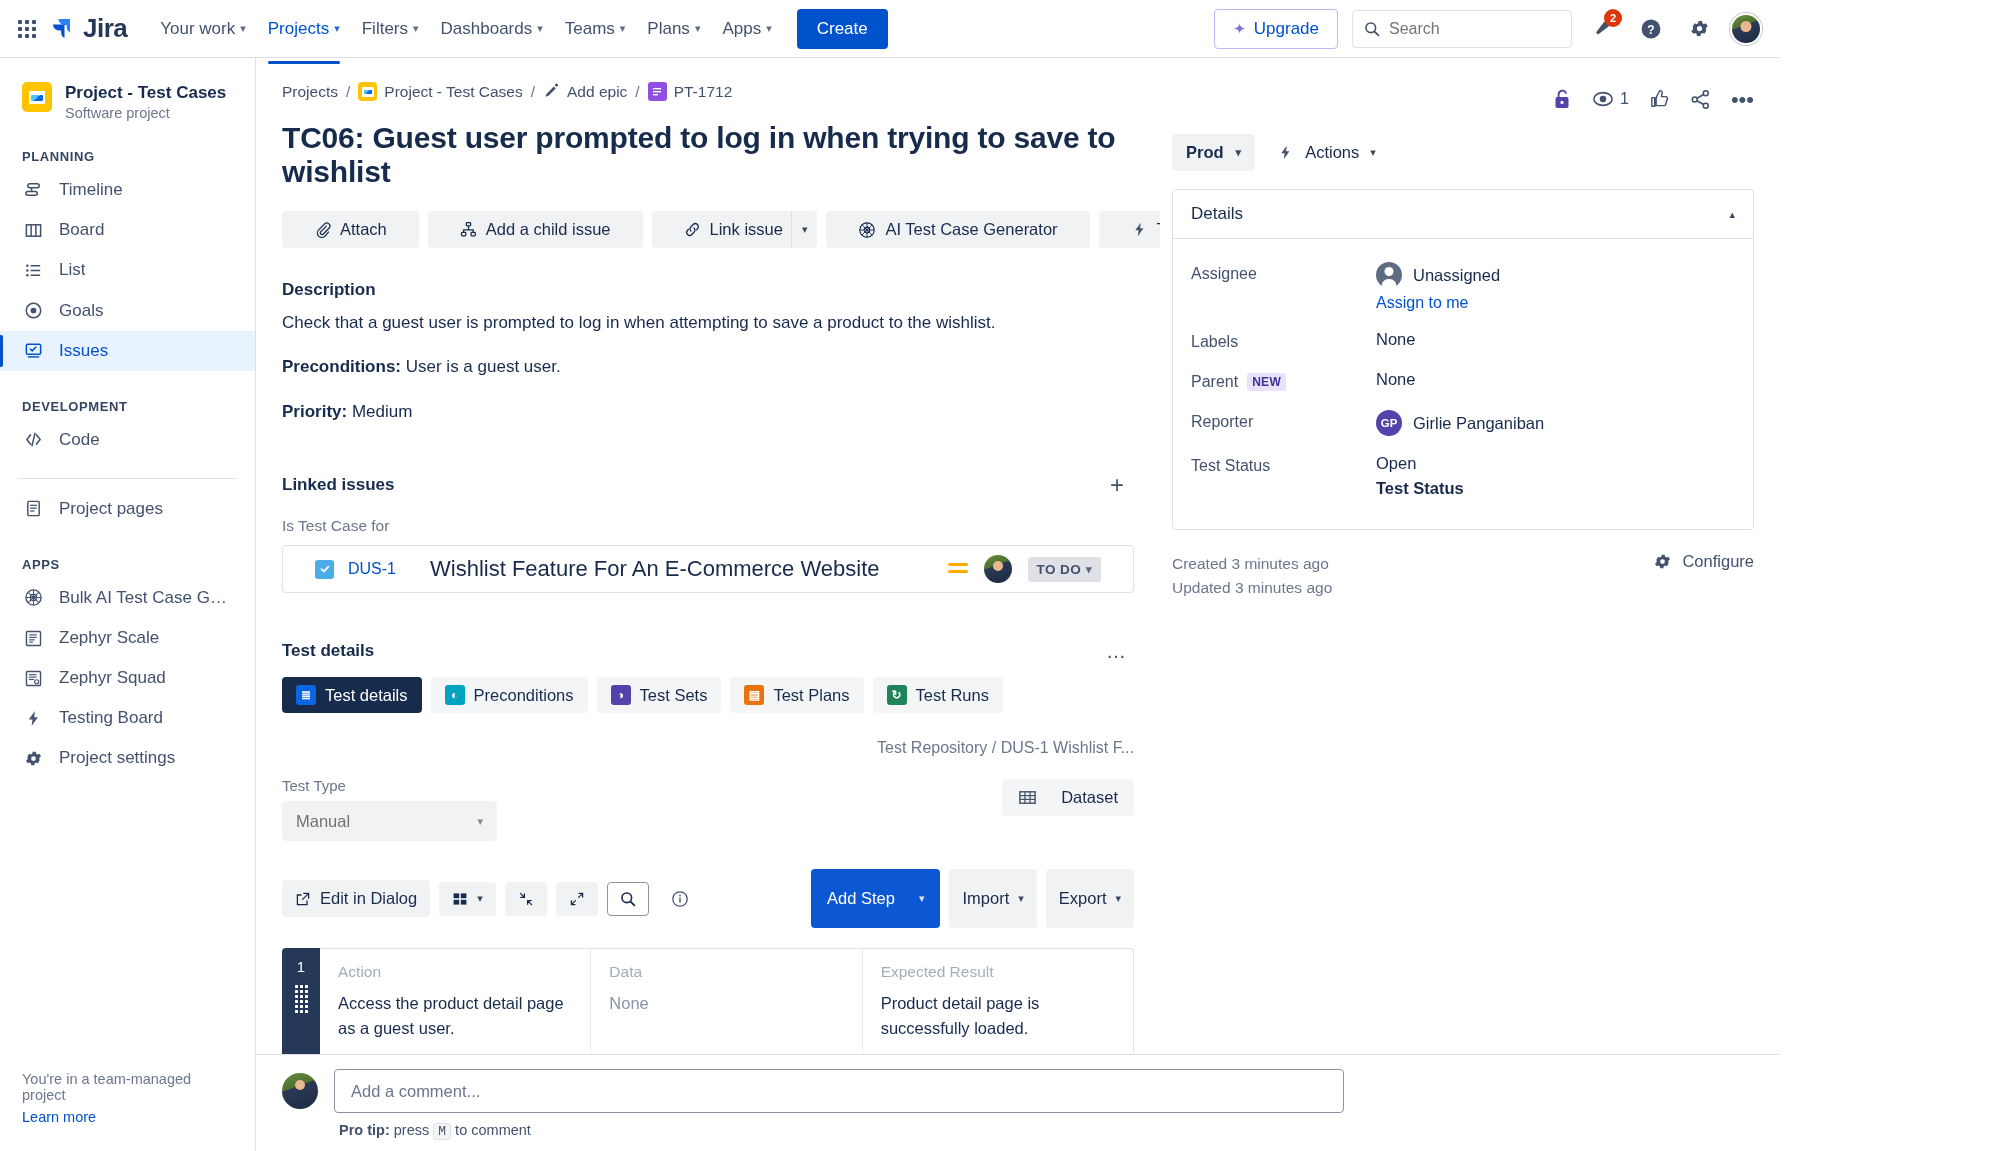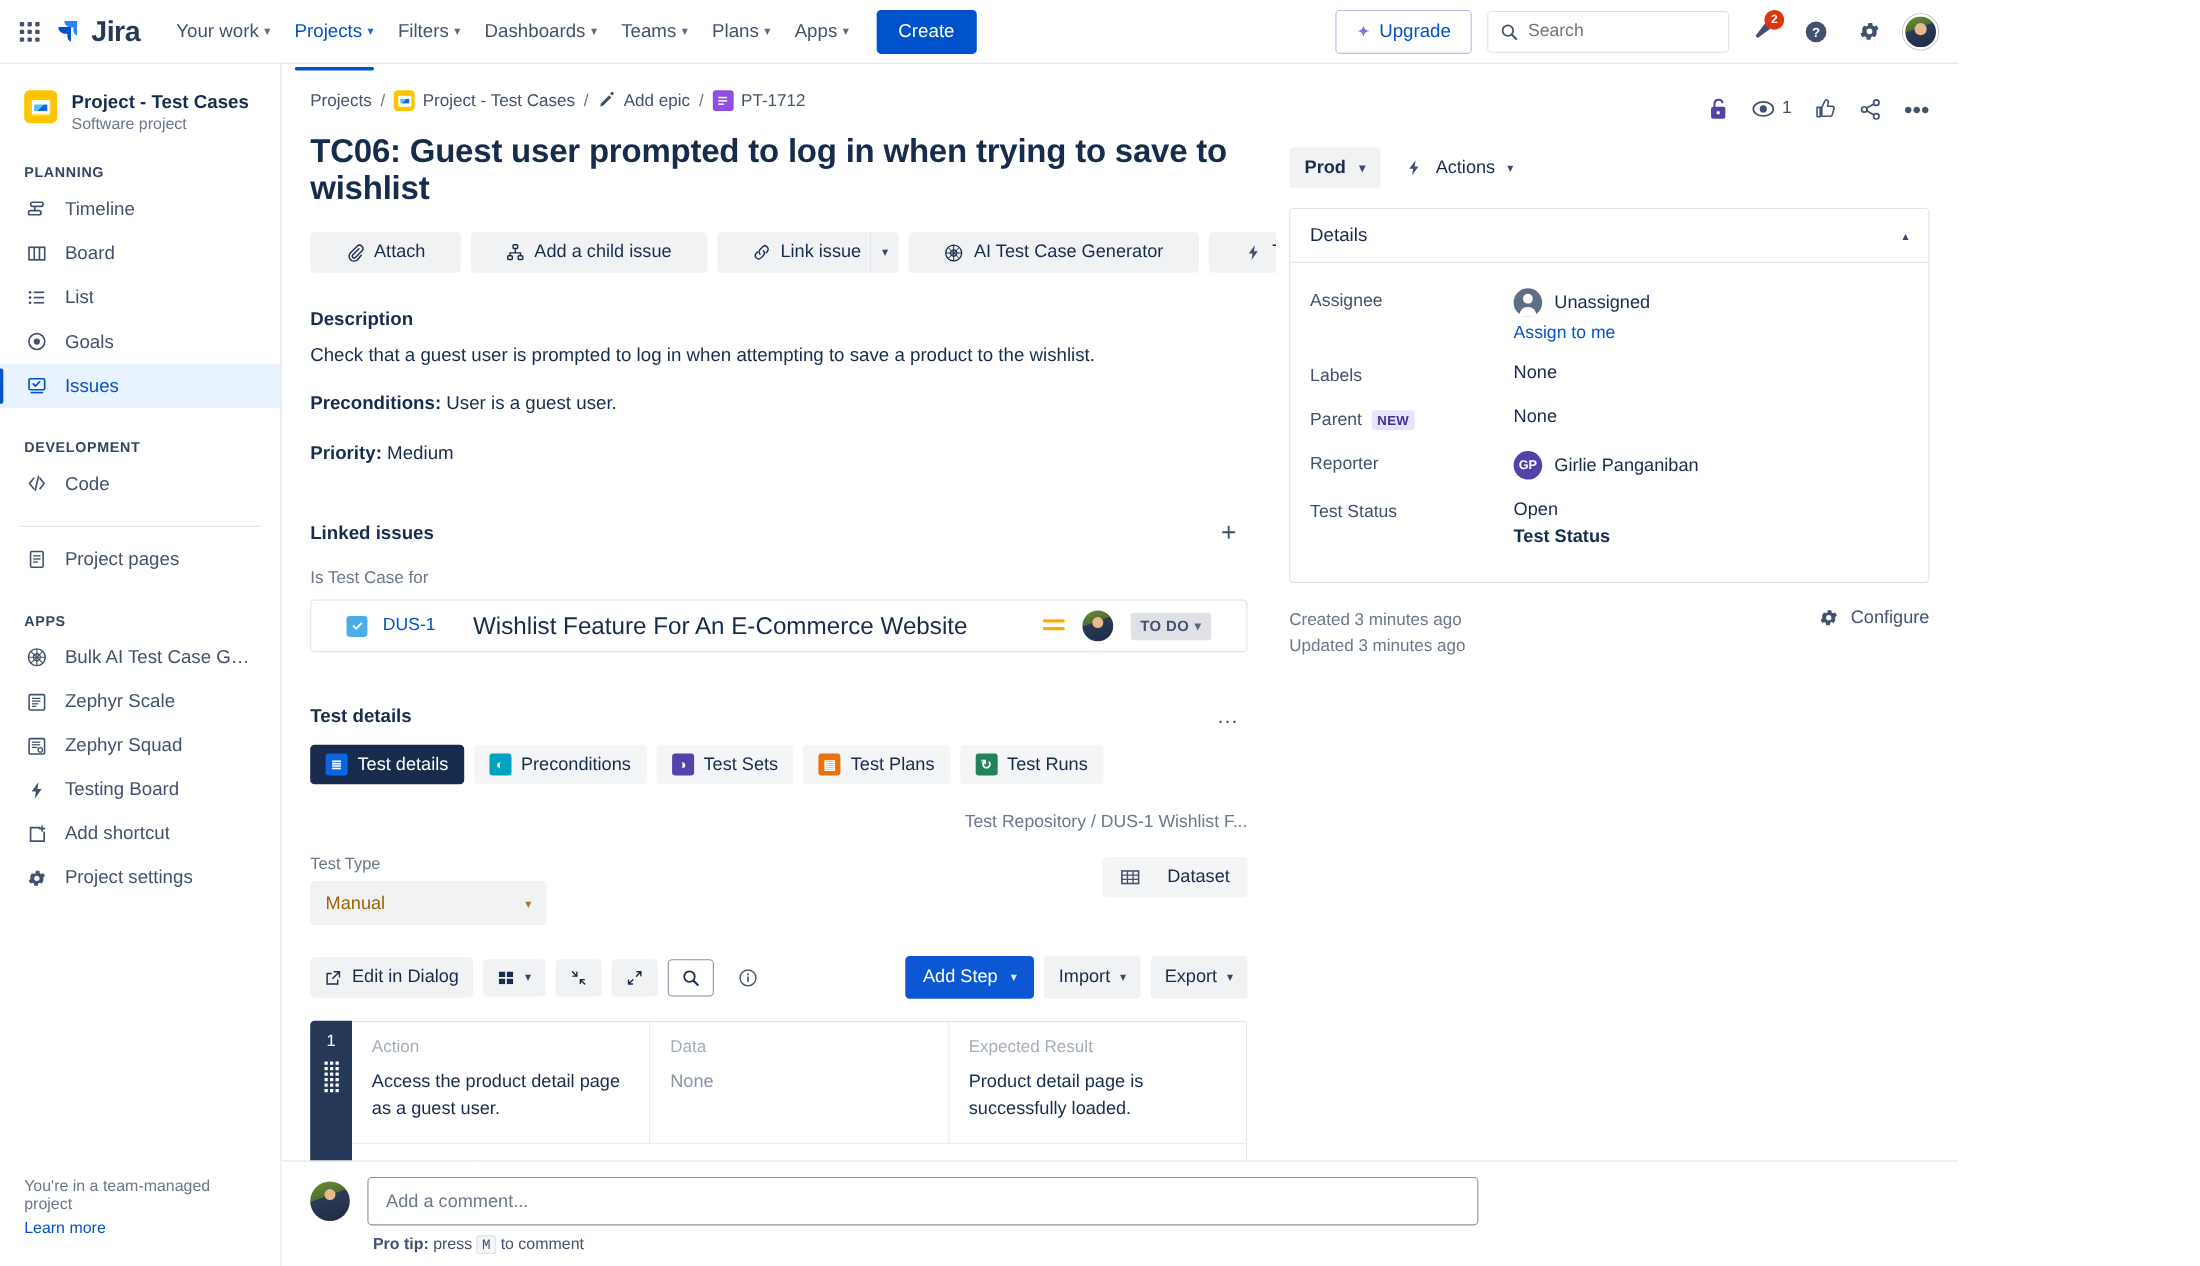--- a/index.html
+++ b/index.html
@@ -184,36 +184,36 @@
     justify-content:center; color:#fff; font-size: 12px; font-weight:700; flex-shrink:0; }
 
   .repo-line { text-align: right; font-size: 16px; color: #6b778c; margin-top: 26px; }
   .repo-line span { color: #6b778c; }
 
   .tt-label { font-size: 15px; color: #6b778c; margin: 20px 0 7px; }
   .tt-row { display: flex; align-items: flex-start; justify-content: space-between; }
   .select-box {
     width: 215px; height: 40px; background: #f1f2f4; border: none; border-radius: 4px;
     display: flex; align-items: center; justify-content: space-between; padding: 0 14px;
-    font-size: 16.5px; color: #a16207; cursor: pointer;
+    font-size: 16.5px; color: #737373; cursor: pointer;
   }
   .dataset-btn {
     background: #f4f5f7; border-radius: 4px; padding: 9px 16px; font-size: 16.5px;
     color: #172b4d; display:flex; align-items:center; gap:24px; cursor:pointer; margin-top: 22px;
   }
 
   .toolbar { display: flex; align-items: center; gap: 9px; margin-top: 28px; }
   .tbtn { background:#f1f2f4; border-radius:4px; padding: 9px 13px; font-size: 16.5px;
     color:#172b4d; display:flex; align-items:center; gap:9px; cursor:pointer; border:none; font-family:inherit; }
   .tbtn.ghost { background: transparent; }
   .tbtn.outline { background:#fff; border:1px solid #8993a4; padding: 8px 12px; }
   .toolbar-right { margin-left: auto; display: flex; gap: 9px; }
   .pbtn {
-    background:#0c58d4; color:#fff; border:none; border-radius:4px; padding: 10px 16px;
-    font-size: 16.5px; display:flex; align-items:center; gap:12px; cursor:pointer; font-family:inherit;
+    background:#0c58d4; color:#fff; border:none; border-radius:4px; padding: 20px 16px;
+    font-size: 16.5px; display:flex; align-items:center; gap:24px; cursor:pointer; font-family:inherit;
   }
 
   
   .step { display: flex; margin-top: 20px; }
   .step-rail {
     width: 38px; background: #253858; border-radius: 4px 0 0 4px; color: #fff;
     display: flex; flex-direction: column; align-items: center; padding: 10px 0;
     font-size: 15px; flex-shrink: 0;
   }
   .grip { display:grid; grid-template-columns: repeat(3,3px); grid-gap: 2px; margin-top: 10px; }
@@ -508,29 +508,20 @@
         </span>
         <span class="lbl">Zephyr Squad</span>
       </div>
       <div class="side-item">
         <span class="ic">
           <svg width="19" height="19" viewBox="0 0 20 20">
               <path d="M11.6 2 L5 11 h4 l-1 7 6.6-9.4H10.6Z" fill="#42526e"></path>
             </svg>
         </span>
         <span class="lbl">Testing Board</span>
-      </div>
-      <div class="side-item">
-        <span class="ic">
-          <svg width="19" height="19" viewBox="0 0 20 20">
-              <path d="M12.8 3.5 H4 v13 h13 V8" fill="none" stroke="#42526e" stroke-width="1.6" stroke-linecap="round"></path>
-              <path d="M15 2 v5 M12.5 4.5 h5" stroke="#42526e" stroke-width="1.5" stroke-linecap="round"></path>
-            </svg>
-        </span>
-        <span class="lbl">Add shortcut</span>
       </div>
       <div class="side-item">
         <span class="ic">
           <svg width="19" height="19" viewBox="0 0 24 24">
               <path fill="#42526e" d="M19.4 13a7.6 7.6 0 0 0 0-2l2-1.6-2-3.4-2.4 1a7.6 7.6 0 0 0-1.7-1l-.4-2.6h-4l-.4 2.6c-.6.2-1.2.6-1.7 1l-2.4-1-2 3.4L4.6 11a7.6 7.6 0 0 0 0 2l-2 1.6 2 3.4 2.4-1c.5.4 1.1.8 1.7 1l.4 2.6h4l.4-2.6c.6-.2 1.2-.6 1.7-1l2.4 1 2-3.4ZM12 15a3 3 0 1 1 0-6 3 3 0 0 1 0 6Z"></path>
             </svg>
         </span>
         <span class="lbl">Project settings</span>
       </div>
 

